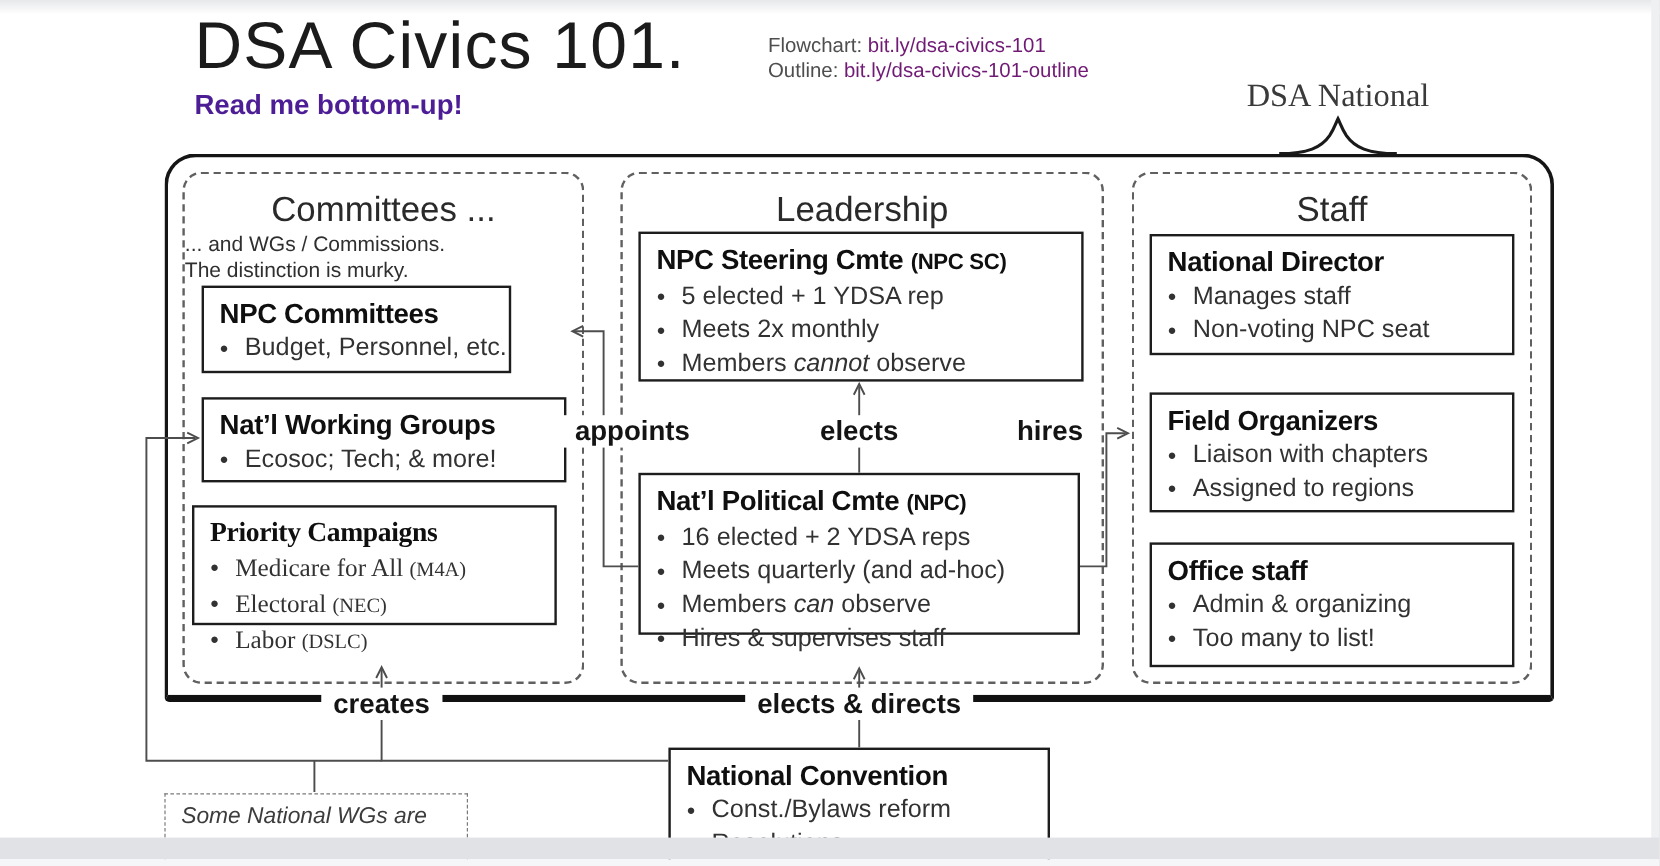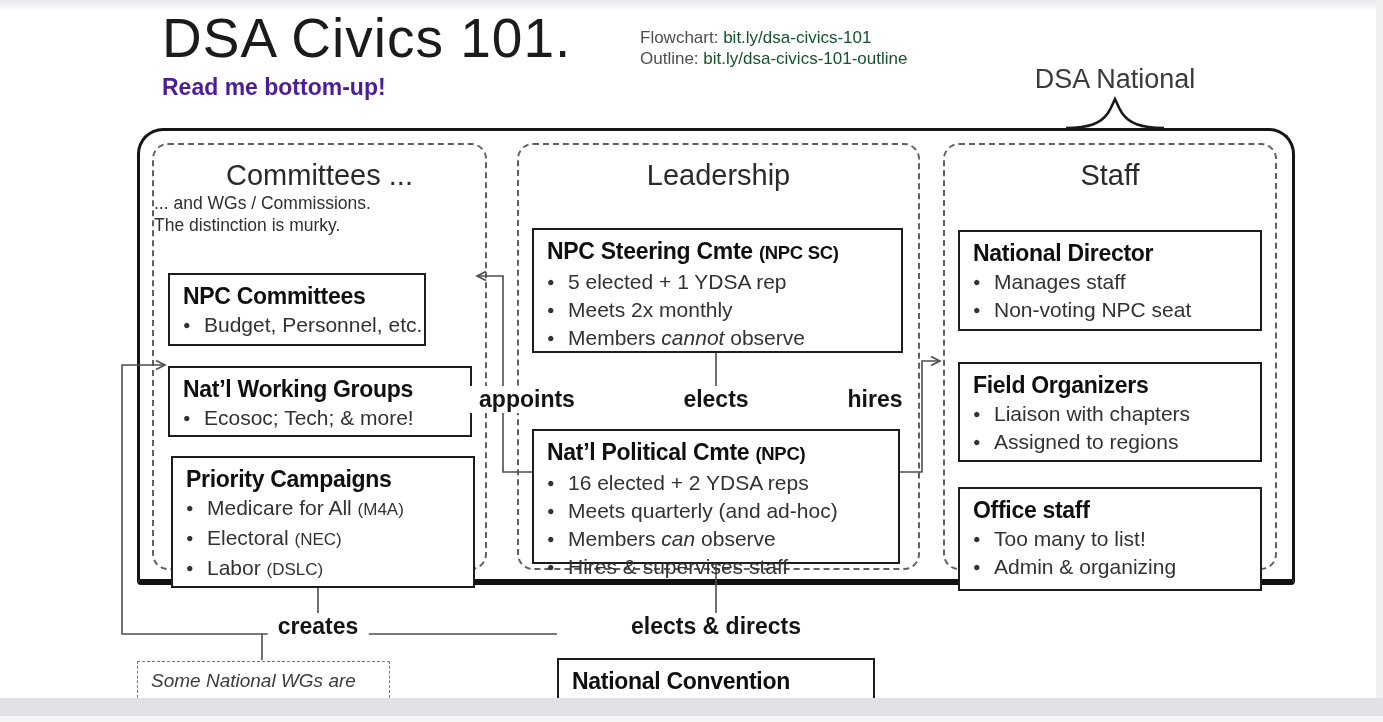--- a/index.html
+++ b/index.html
@@ -7,61 +7,61 @@
         font-family:"Liberation Sans","DejaVu Sans",sans-serif;color:#1e1e1e;}
 
   .top-fade{position:absolute;left:0;top:0;width:100%;height:12px;
             background:linear-gradient(#e7e8ea,#ffffff);}
   .right-edge{position:absolute;left:1376px;top:0;width:7px;height:100%;background:#eff0f2;}
 
   .main-title{position:absolute;left:162px;top:6px;font-size:55px;font-weight:300;
               letter-spacing:1px;color:#1b1b1b;}
   .links{position:absolute;left:640px;top:27px;font-size:17px;line-height:21px;}
   .link-label{color:#4e4e4e;}
-  .link{color:#14532d;text-decoration:none;cursor:pointer;}
+  .link{color:#701a75;text-decoration:none;cursor:pointer;}
   .readme{position:absolute;left:162px;top:74px;font-size:23px;font-weight:bold;color:#4c1d95;}
   .org-label{position:absolute;left:1115px;top:64px;transform:translateX(-50%);
-             font-size:27px;color:#3a3a3a;white-space:nowrap;}
+             font-size:27px;color:#3a3a3a;white-space:nowrap;font-family:Liberation Serif, serif;}
 
   svg.overlay{position:absolute;left:0;top:0;pointer-events:none;}
 
   .container{position:absolute;left:137px;top:128px;width:1158px;height:457px;
              box-sizing:border-box;border:3px solid #151515;border-bottom:6px solid #111;
              border-radius:26px 26px 4px 4px;background:transparent;}
 
   .sec{position:absolute;box-sizing:border-box;border:2px dashed #606060;border-radius:16px;}
   .sec-committees{left:152px;top:143px;width:335px;height:427px;}
   .sec-leadership{left:517px;top:143px;width:403px;height:427px;}
   .sec-staff{left:943px;top:143px;width:334px;height:427px;}
   .sec-title{margin-top:14px;text-align:center;font-size:29px;font-weight:400;color:#2a2a2a;}
   .sec-sub{text-align:left;font-size:17.5px;line-height:22px;color:#2f2f2f;}
 
   .node{position:absolute;box-sizing:border-box;border:2.5px solid #1d1d1d;background:#fff;
-        padding:6px 10px 6px 13px;margin-top:35px;}
+        padding:6px 10px 6px 13px;}
   .node-title{font-size:23px;font-weight:bold;line-height:30px;color:#0f0f0f;letter-spacing:-0.3px;white-space:nowrap;}
   .tag{font-size:18.5px;font-weight:bold;}
   .bullets{list-style:none;margin:0;padding:0;font-size:21px;line-height:28px;color:#323232;}
   .bullets li{position:relative;padding-left:21px;white-space:nowrap;}
   .bullets li::before{content:"●";position:absolute;left:0;top:0;font-size:12.5px;line-height:28px;}
   .sm{font-size:17px;}
   em.it{font-style:italic;}
 
   
   .n-npc-committees{left:168px;top:238px;width:258px;height:73px;}
   .n-working-groups{left:168px;top:331px;width:304px;height:71px;}
-  .n-priority{left:171px;top:421px;width:304px;height:132px;}
+  .n-priority{left:160px;top:421px;width:304px;height:100px;font-family:Liberation Serif, serif;}
   .n-npc-sc{left:532px;top:193px;width:371px;height:125px;}
   .n-npc{left:532px;top:394px;width:368px;height:135px;}
   .n-director{left:958px;top:195px;width:304px;height:101px;}
   .n-field{left:958px;top:327px;width:304px;height:100px;}
   .n-office{left:958px;top:452px;width:304px;height:104px;}
   .n-convention{left:557px;top:623px;width:318px;height:99px;padding-top:6px;}
 
   .edge-label{position:absolute;transform:translateX(-50%);background:#fff;
-              padding:0 10px;font-size:23px;font-weight:bold;color:#141414;white-space:nowrap;margin-top:40px;}
+              padding:0 10px;font-size:23px;font-weight:bold;color:#141414;white-space:nowrap;}
   .lbl-appoints{left:527px;top:346px;}
   .lbl-elects{left:716px;top:346px;}
   .lbl-hires{left:875px;top:346px;}
   .lbl-creates{left:318px;top:573px;}
   .lbl-elects-directs{left:716px;top:573px;}
 
   .note-box{position:absolute;left:137px;top:661px;width:253px;height:61px;box-sizing:border-box;
             border:1.8px dashed #7a7a7a;background:#fff;padding:8px 0 0 13px;}
   .note-text{font-size:19px;font-style:italic;color:#3c3c3c;white-space:nowrap;}
 
@@ -197,22 +197,22 @@
     <div class="node-title">Field Organizers</div>
     <ul class="bullets">
       <li><span>Liaison with chapters</span></li>
       <li><span>Assigned to regions</span></li>
     </ul>
   </div>
 
   <div class="node n-office">
     <div class="node-title">Office staff</div>
     <ul class="bullets">
+      <li><span>Admin &amp; organizing</span></li>
       <li><span>Too many to list!</span></li>
-      <li><span>Admin &amp; organizing</span></li>
     </ul>
   </div>
 
   <div class="edge-label lbl-appoints">appoints</div>
   <div class="edge-label lbl-elects">elects</div>
   <div class="edge-label lbl-hires">hires</div>
   <div class="edge-label lbl-creates">creates</div>
   <div class="edge-label lbl-elects-directs">elects &amp; directs</div>
 
   <div class="node n-convention">

